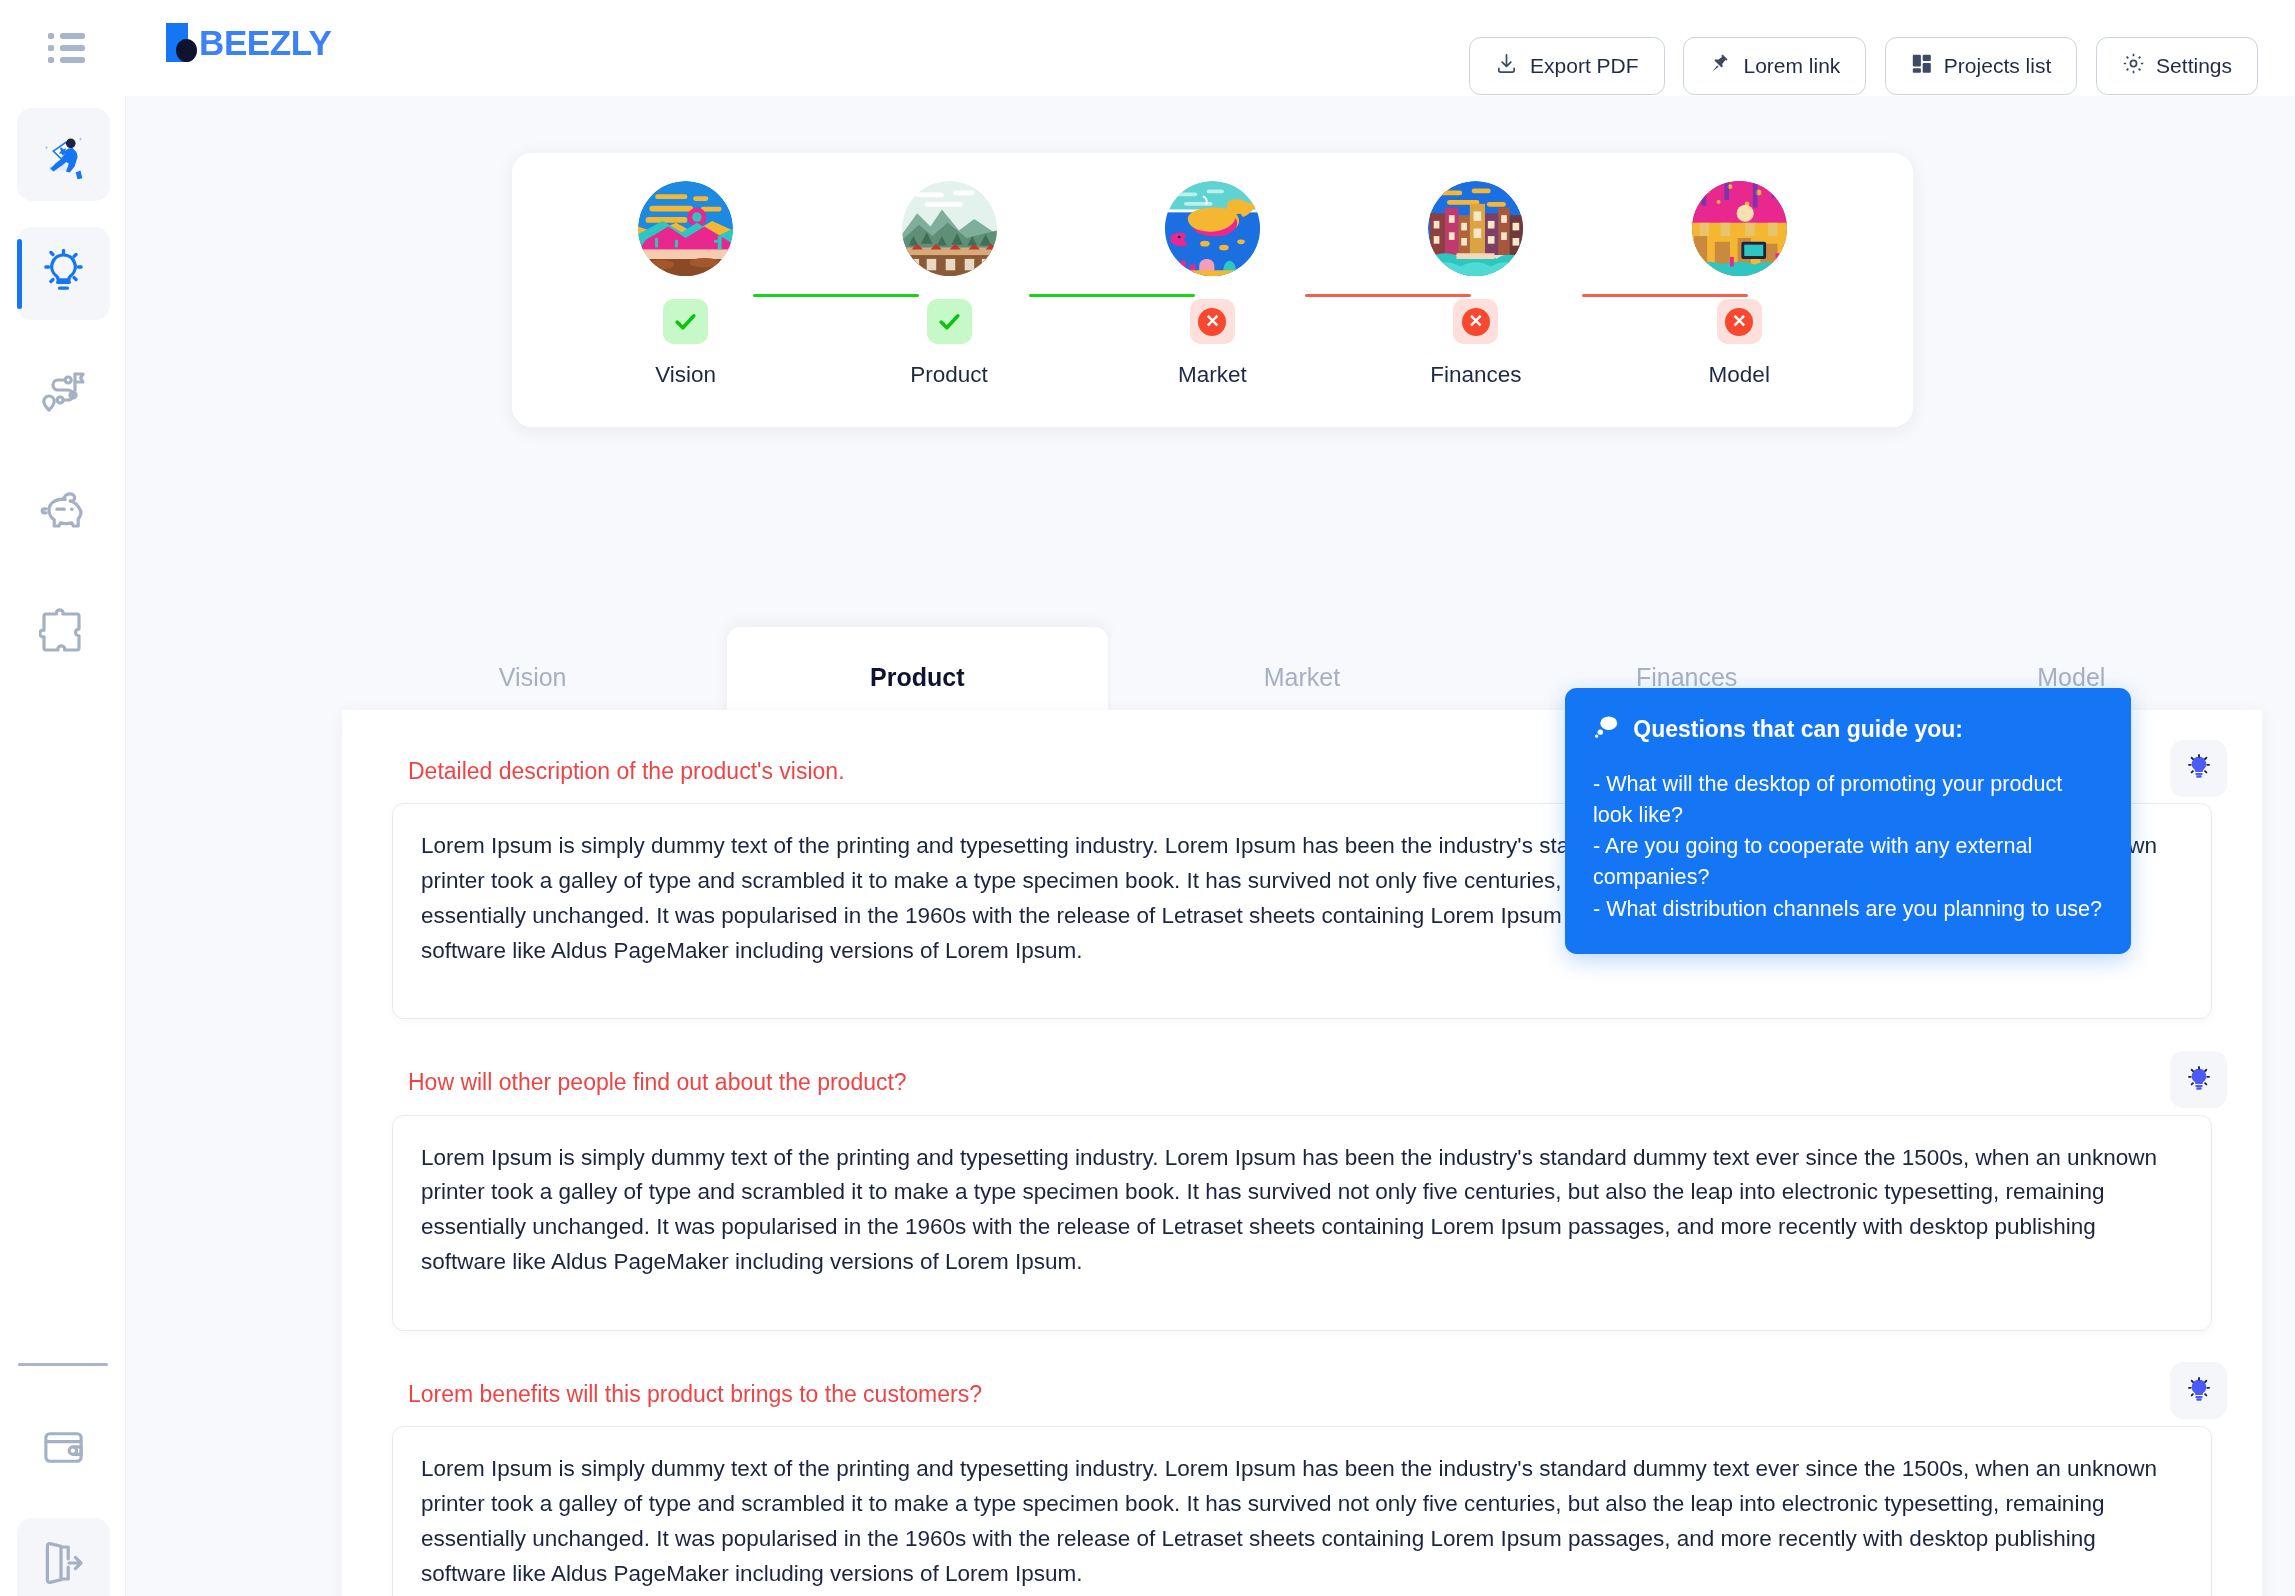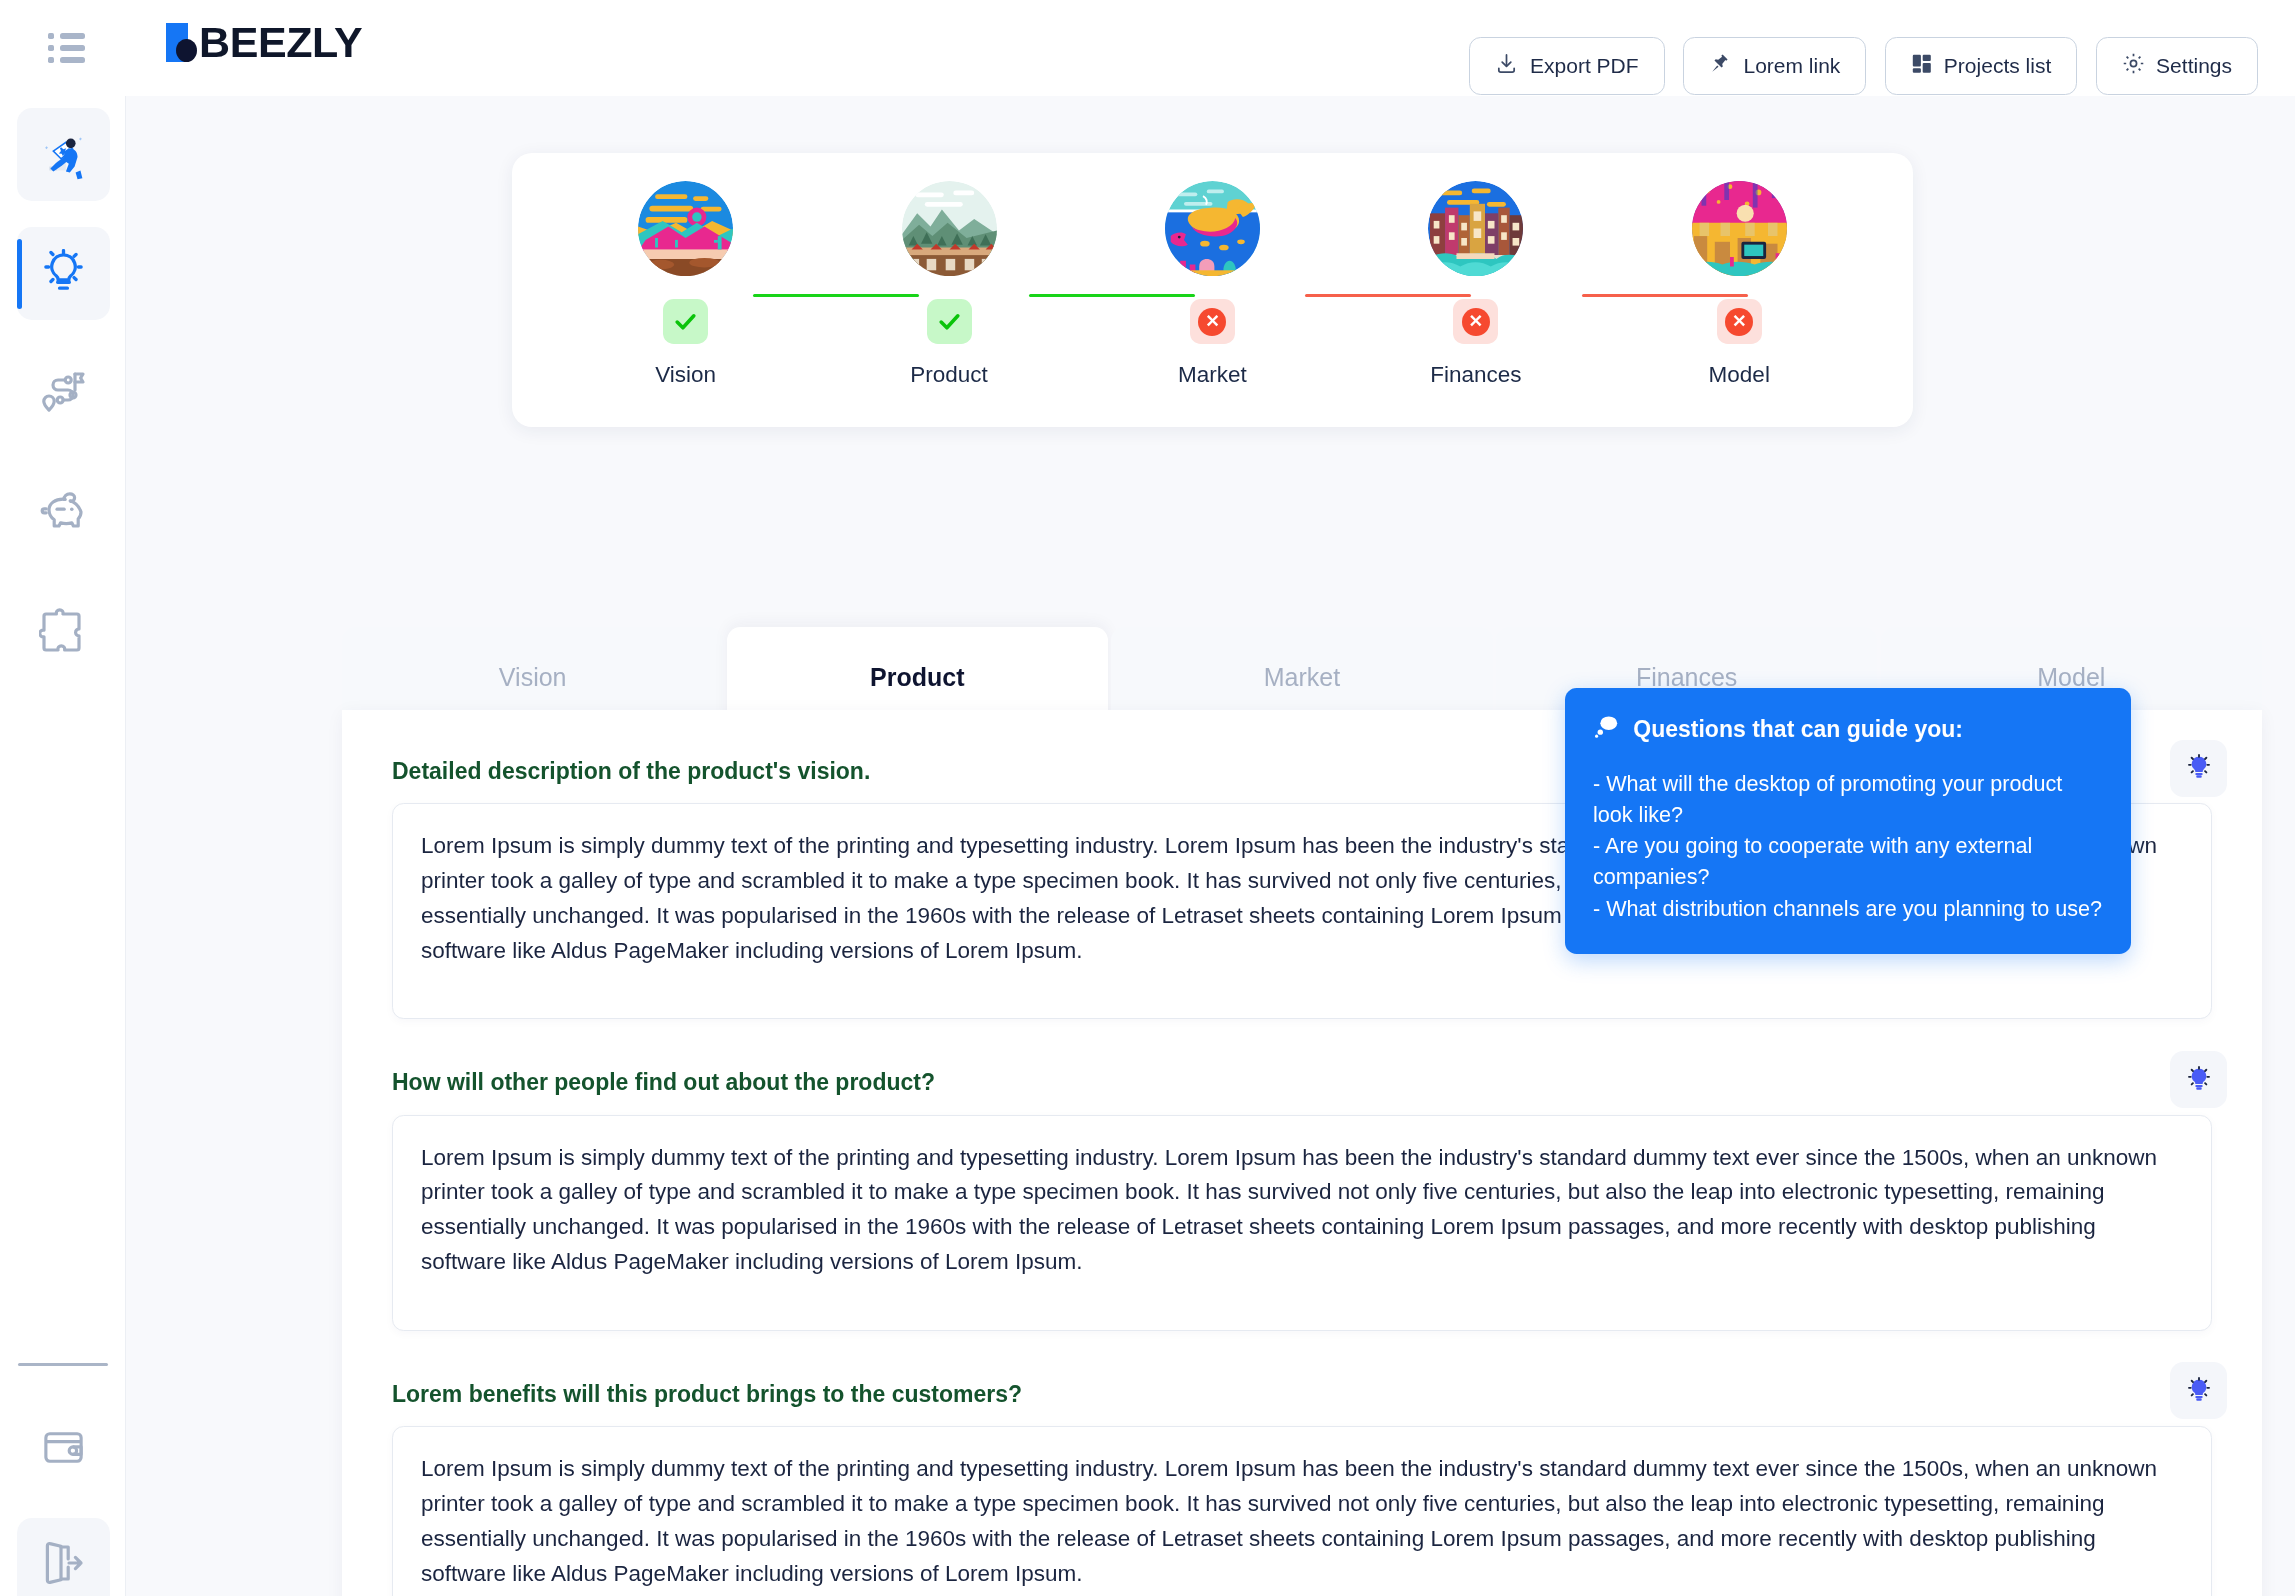--- a/index.html
+++ b/index.html
@@ -31,22 +31,22 @@
   .brand {
     position: absolute; left: 166px; top: 23px;
     display: flex; align-items: center; gap: 5px;
   }
   .brand-mark {
     position: relative; width: 28px; height: 39px;
   }
   .brand-mark .sq { position: absolute; left: 0; top: 0; width: 21.6px; height: 39px; background: #1576f5; }
   .brand-mark .dot { position: absolute; left: 10px; top: 16px; width: 21px; height: 23px; border-radius: 50%; background: #0e1430; }
   .brand-name {
-    font-size: 43px; font-weight: 700; letter-spacing: -0.4px;
-    color: #0f172a; line-height: 39px;
+    font-size: 35px; font-weight: 700; letter-spacing: -0.4px;
+    color: #3b82f6; line-height: 39px;
   }
 
   .topbar-actions {
     position: absolute; right: 37px; top: 2px;
     display: flex; gap: 18.3px; margin-top: 35px;
   }
   .tb-btn {
     height: 58px;
     display: flex; align-items: center; gap: 11.6px;
     padding: 0 25px;
@@ -157,22 +157,23 @@
   
   .content-card {
     position: absolute; left: 216px; top: 614px;
     width: 1920px; height: 915px;
     background: #ffffff; border-radius: 0 0 15px 15px;
     box-shadow: 0 3.3px 18.3px rgba(30,45,80,.05);
     padding: 48px 50px 0 50px;
   }
   .field-block { position: relative; margin-bottom: 50px; }
   .field-label {
-    font-size: 23px; color: #14532d; font-weight: 700;
+    font-size: 23px; color: #ef4444; font-weight: 400;
     margin-bottom: 18.3px;
+    margin-left: 16px;
   }
   .field-box {
     border: 1.3px solid #e6eaf1; border-radius: 11.6px;
     background: #fff;
     min-height: 216px;
     padding: 25px 28px;
     box-shadow: 0 2.5px 8.3px rgba(30,45,80,.03);
   }
   .field-text {
     font-size: 22.5px; line-height: 1.55; color: #1b2540;

